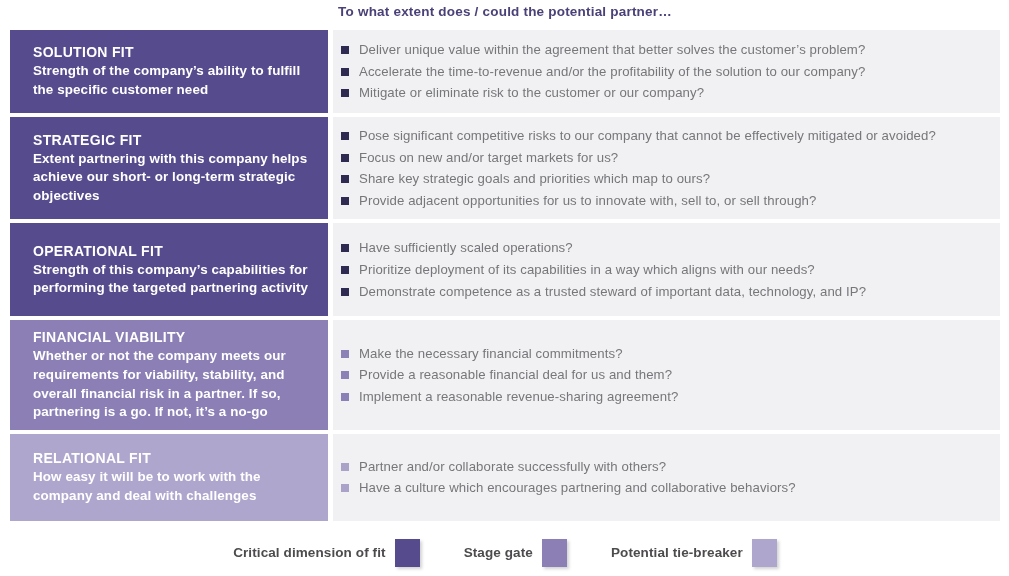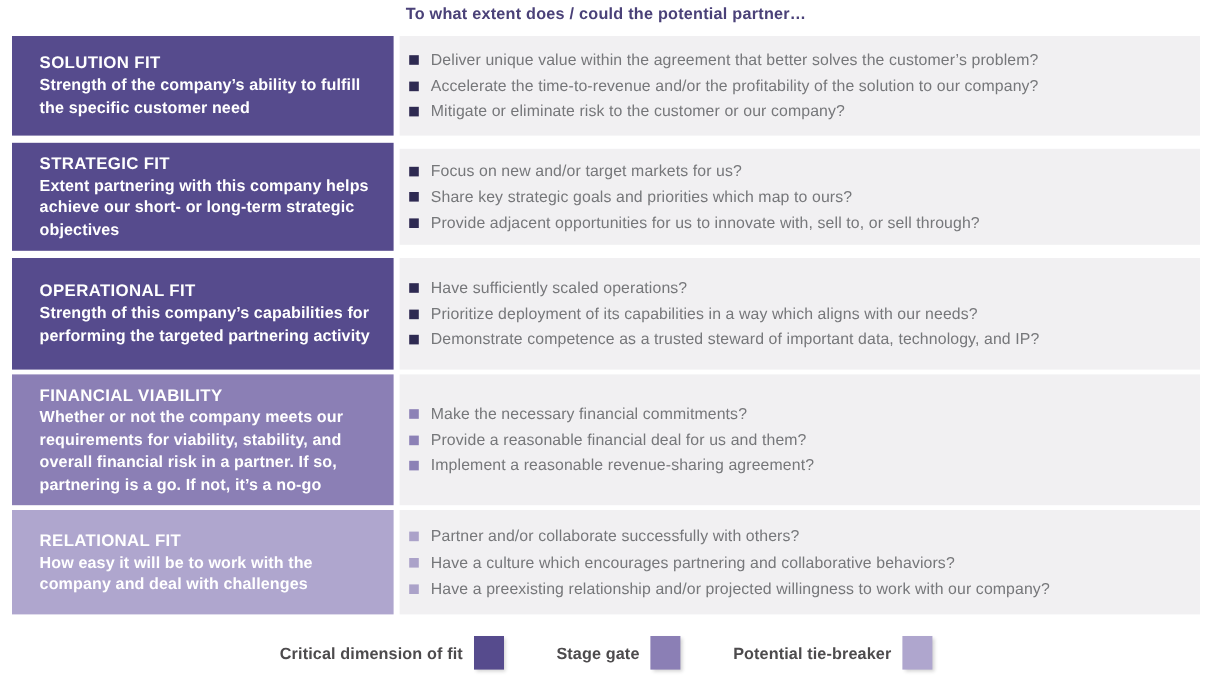--- a/index.html
+++ b/index.html
@@ -9,21 +9,21 @@
     -webkit-font-smoothing:antialiased;
   }
   .page{position:absolute;inset:0;padding:3px 9px 0 10px;box-sizing:border-box;}
   .title{
     text-align:center;font-size:13.5px;font-weight:700;
     color:var(--title-text,#4a4178);letter-spacing:.2px;margin:0 0 10px 0;line-height:17px;
   }
   .matrix{display:flex;flex-direction:column;gap:4px;}
   .row{display:flex;gap:5px;}
   .row:nth-of-type(1){min-height:83px;}
-  .row:nth-of-type(2){min-height:94px;align-items:center;}
+  .row:nth-of-type(2){min-height:94px;}
   .row:nth-of-type(3){min-height:93px;}
   .row:nth-of-type(4){min-height:99px;}
   .row:nth-of-type(5){min-height:87px;}
   .dim{
     width:318px;flex:0 0 318px;color:#ffffff;box-sizing:border-box;
     padding:8px 10px 8px 23px;display:flex;flex-direction:column;justify-content:center;
   }
   .dim.critical{background:var(--critical,#564b8d);}
   .dim.stage{background:var(--stage,#8b7fb5);}
   .dim.tie{background:var(--tie,#afa6ce);}
@@ -95,20 +95,24 @@
 
     <div class="row">
       <div class="dim critical">
         <h2>STRATEGIC FIT</h2>
         <p>Extent partnering with this company helps achieve our short- or long-term strategic objectives</p>
       </div>
       <div class="panel">
         <ul>
           <li>
               <span class="bullet critical"></span>
+              <span>Pose significant competitive risks to our company that cannot be effectively mitigated or avoided?</span>
+            </li>
+          <li>
+              <span class="bullet critical"></span>
               <span>Focus on new and/or target markets for us?</span>
             </li>
           <li>
               <span class="bullet critical"></span>
               <span>Share key strategic goals and priorities which map to ours?</span>
             </li>
           <li>
               <span class="bullet critical"></span>
               <span>Provide adjacent opportunities for us to innovate with, sell to, or sell through?</span>
             </li>
@@ -169,24 +173,20 @@
       </div>
       <div class="panel">
         <ul>
           <li>
               <span class="bullet tie"></span>
               <span>Partner and/or collaborate successfully with others?</span>
             </li>
           <li>
               <span class="bullet tie"></span>
               <span>Have a culture which encourages partnering and collaborative behaviors?</span>
-            </li>
-          <li>
-              <span class="bullet tie"></span>
-              <span>Have a preexisting relationship and/or projected willingness to work with our company?</span>
             </li>
         </ul>
       </div>
     </div>
 
   </div>
 
   <div class="legend">
     <div class="legend-item">
       <span class="lab">Critical dimension of fit</span>

